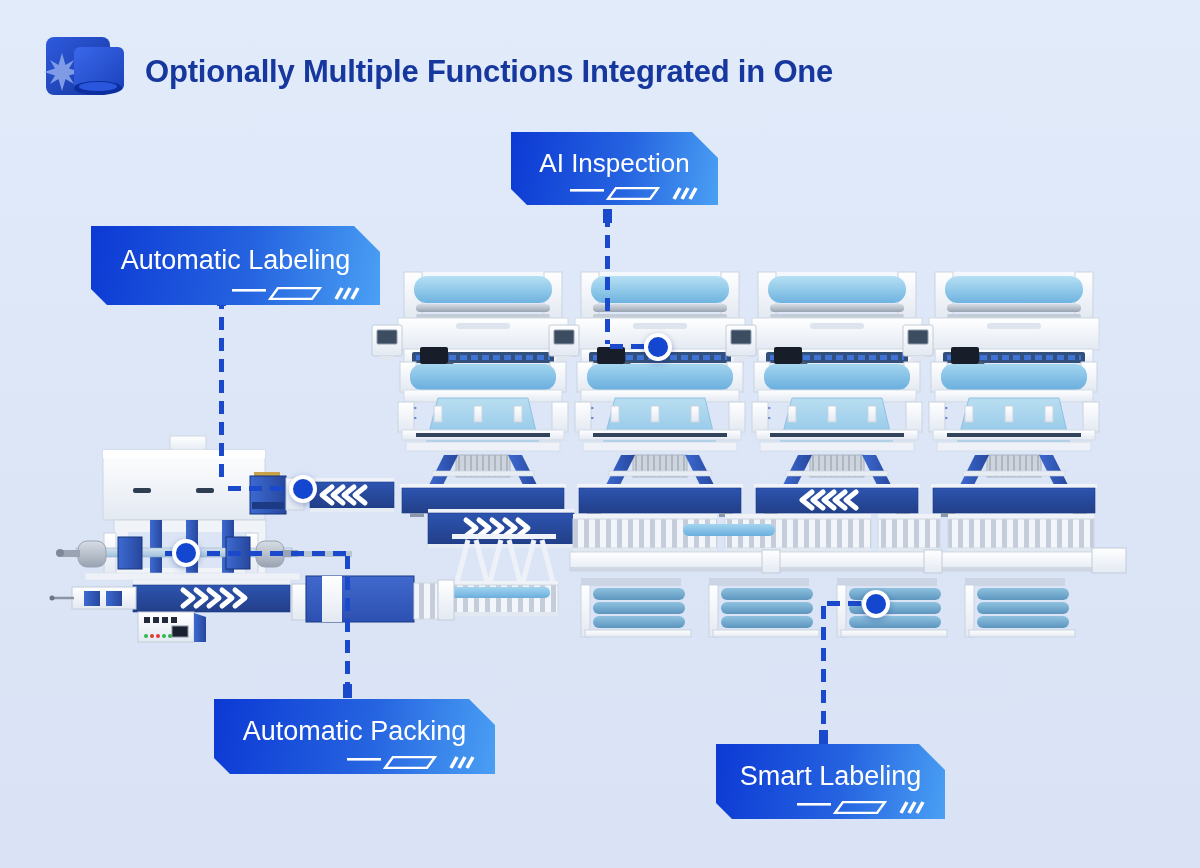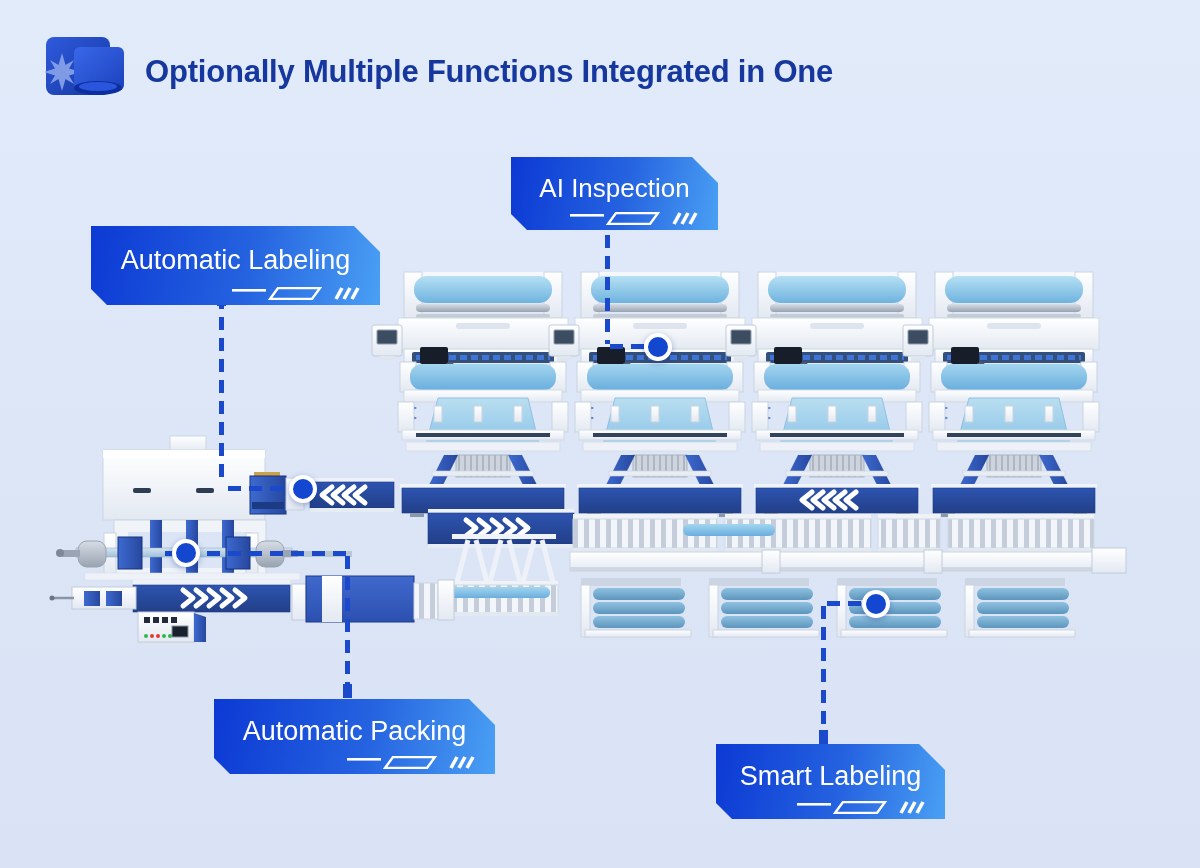--- a/index.html
+++ b/index.html
@@ -20,21 +20,21 @@
   .stub{position:absolute;width:9px;height:14px;background:#1b49cc;z-index:2;}
   .dot{position:absolute;width:20px;height:20px;border-radius:50%;background:#1347cf;
        border:4px solid #ffffff;box-shadow:0 2px 6px rgba(20,50,140,.35);z-index:3;}
   
   .callout{position:absolute;z-index:3;color:#fff;display:flex;align-items:center;
            justify-content:center;padding-bottom:10px;font-size:27px;
            background:linear-gradient(100deg,#0c39d4 0%,#2563e0 55%,#4aa0f4 100%);
            clip-path:polygon(0 0,calc(100% - 26px) 0,100% 26px,100% 100%,16px 100%,0 calc(100% - 16px));
            filter:drop-shadow(0 8px 10px rgba(30,60,160,.28));}
   .callout .orn{position:absolute;right:8px;bottom:5px;width:140px;height:13px;}
-  .co-ai{left:511px;top:157px;width:207px;height:63px;font-size:26px;}
+  .co-ai{left:511px;top:132px;width:207px;height:63px;font-size:26px;}
   .co-label{left:91px;top:226px;width:289px;height:69px;}
   .co-pack{left:214px;top:699px;width:281px;height:65px;}
   .co-sort{left:716px;top:744px;width:229px;height:65px;}
 </style>
 </head>
 <body>
 
 <div class="stage">
 
   <svg class="logo" viewBox="0 0 82 66">

